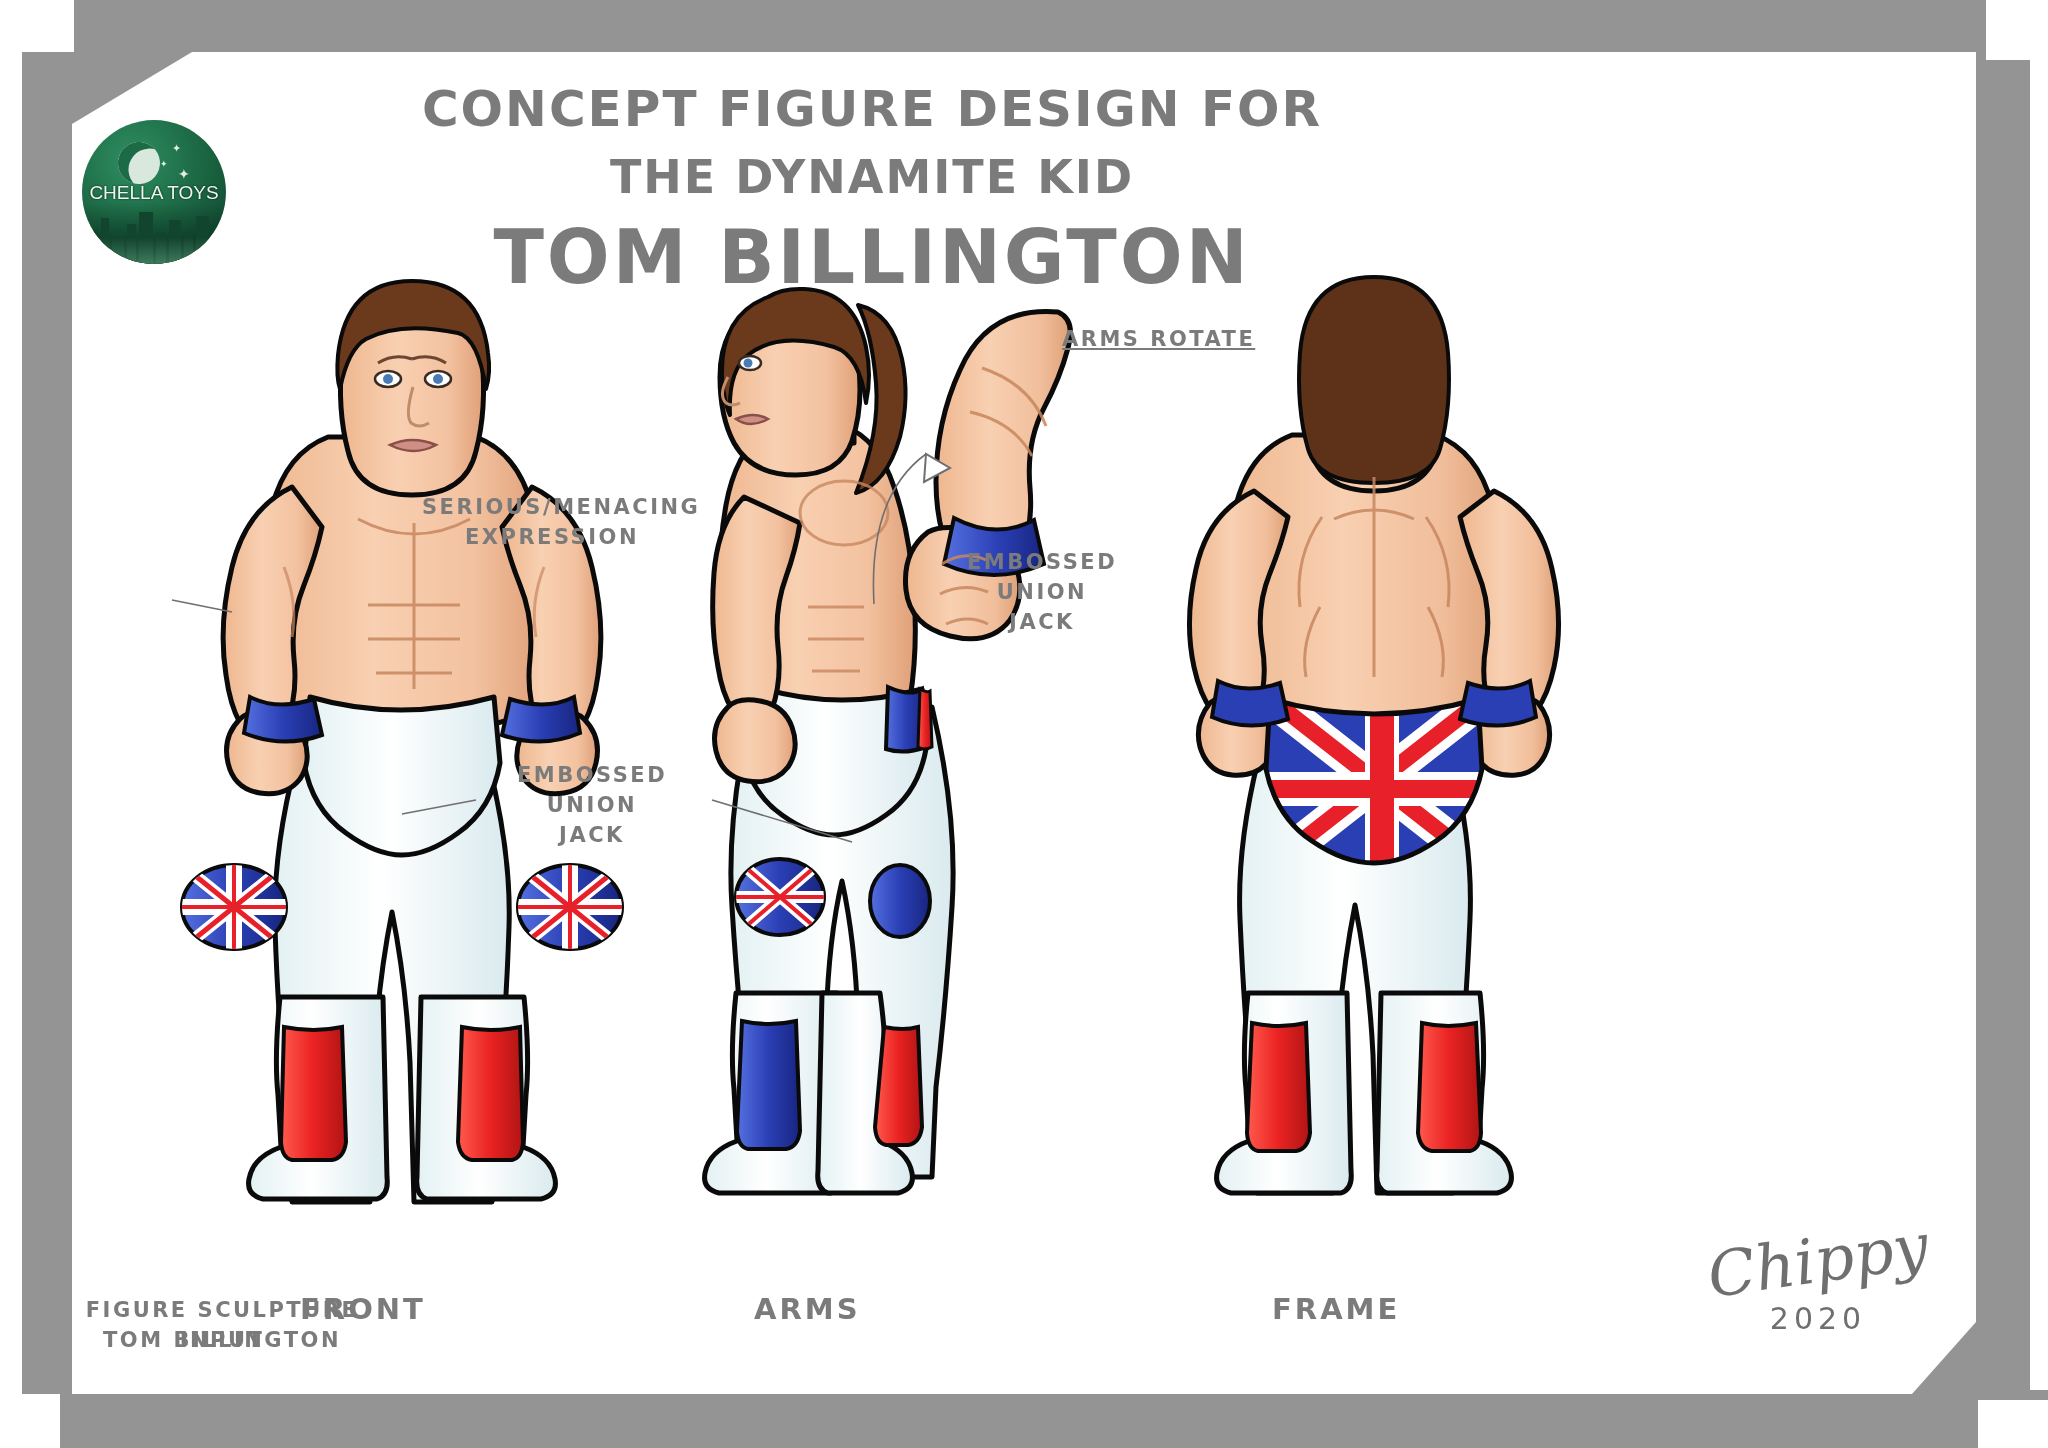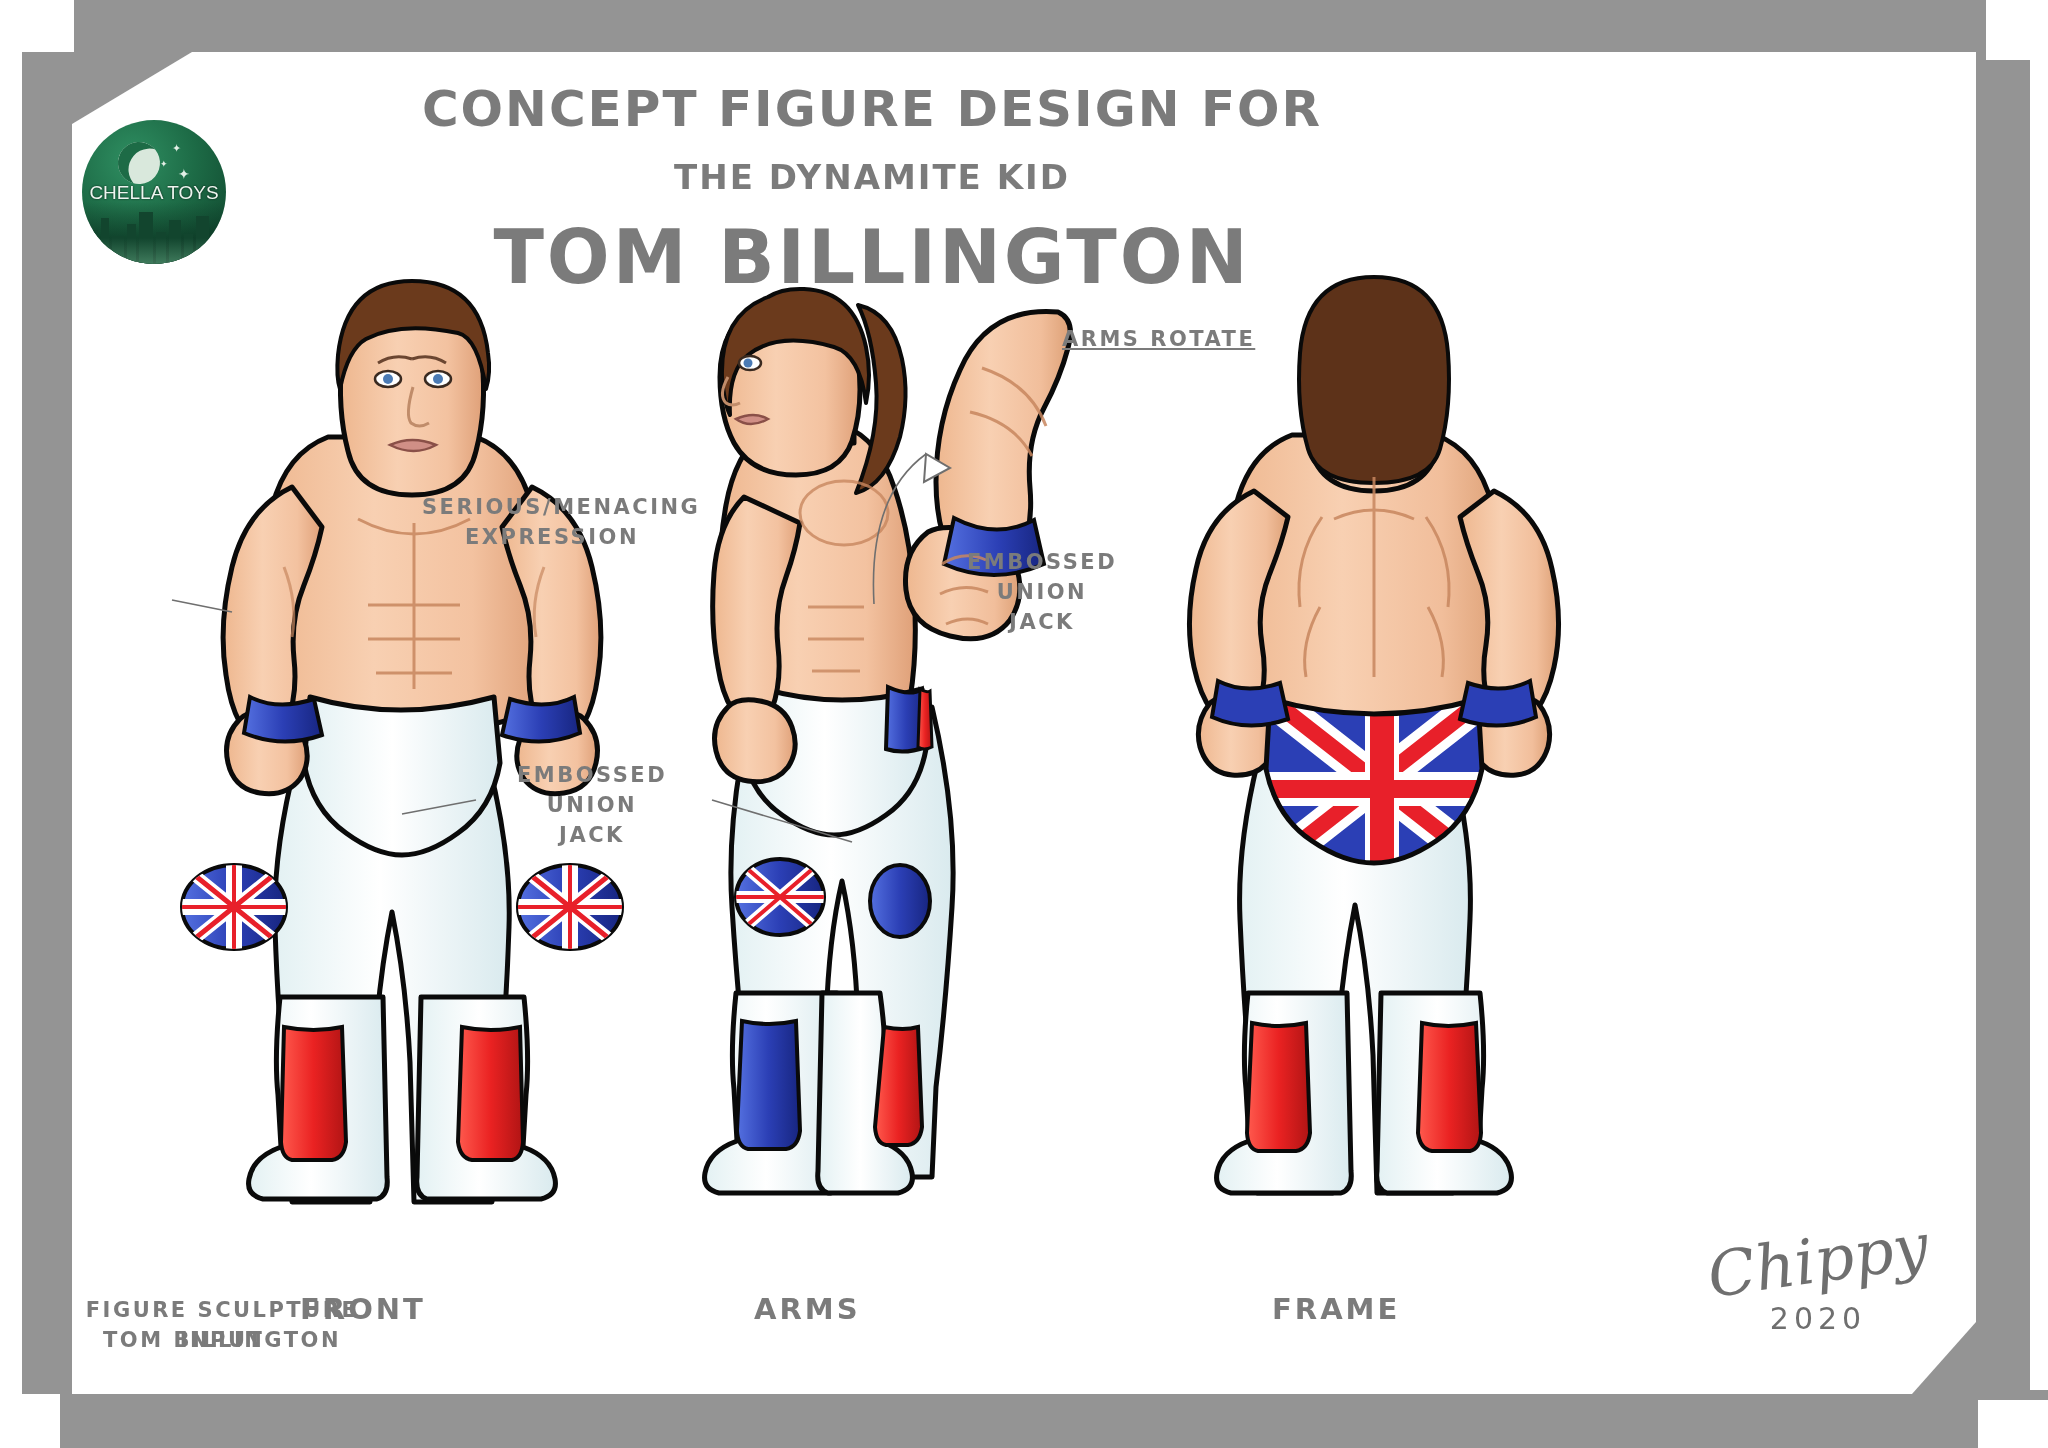--- a/index.html
+++ b/index.html
@@ -22,21 +22,21 @@
     background:#ffffff;
     clip-path:polygon(120px 0, 1904px 0, 1904px 1270px, 1840px 1342px, 0 1342px, 0 72px);
     box-shadow:0 0 0 1px rgba(0,0,0,0.04);
   }
 
   .hand{font-family:"DejaVu Sans",sans-serif;color:#7b7b7b;letter-spacing:2px;font-weight:700;margin-top:6px;}
 
   
   #title-block{position:absolute;left:300px;top:20px;width:1000px;text-align:center;}
   #t1{font-size:50px;line-height:62px;}
-  #t2{font-size:34px;line-height:62px;}
+  #t2{font-size:46px;line-height:62px;}
   #t3{font-size:74px;line-height:86px;letter-spacing:3px;}
 
   
   #logo{position:absolute;left:10px;top:68px;width:144px;height:144px;border-radius:50%;
     background:radial-gradient(circle at 35% 28%, #2f8f62 0%, #1d6b46 45%, #0d3f29 100%);
     overflow:hidden;}
   .moon{position:absolute;left:36px;top:22px;width:42px;height:42px;border-radius:50%;
     background:#d9e8dc;box-shadow:12px 3px 0 0 #1d6b46 inset;transform:rotate(18deg);}
   .star{position:absolute;color:#e3efe6;font-size:13px;line-height:13px;}
   .s1{left:90px;top:22px;font-size:11px;}

